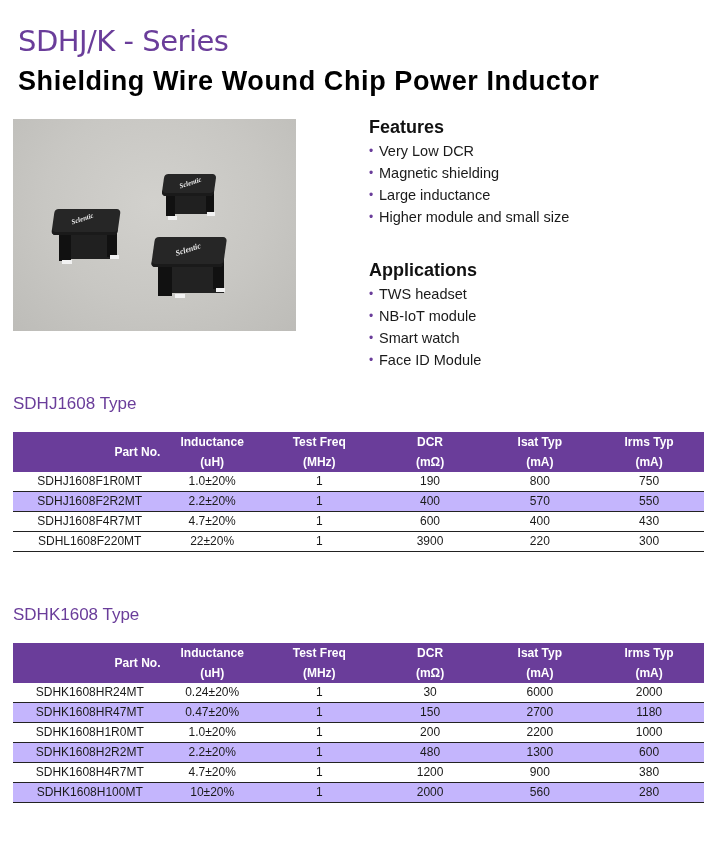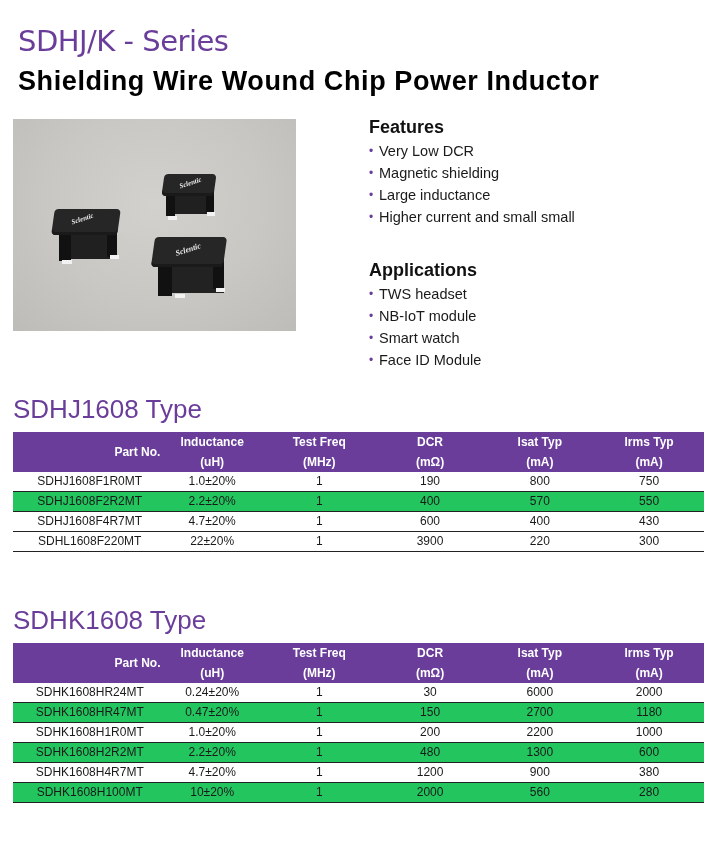--- a/index.html
+++ b/index.html
@@ -11,27 +11,27 @@
   .chip .top { position:absolute; left:0; top:0; background:#262626; border-radius:4px; box-shadow: inset 0 -3px 0 #1a1a1a; }
   .chip .body { position:absolute; background:#1c1c1c; }
   .chip .pad { position:absolute; background:#f2f2f2; height:4px; }
   .chip .logo { position:absolute; color:#e8e8e8; font-family:"Liberation Serif", serif; font-style:italic; font-weight:bold; font-size:7px; transform:rotate(-18deg); white-space:nowrap; }
   .features { position:absolute; left:369px; top:117px; }
   .section-h { font-family:"Liberation Sans", sans-serif; font-weight:bold; font-size:18px; color:#111; margin:0 0 2px 0; }
   ul.bullets { list-style:none; margin:0; padding:0; }
   ul.bullets li { font-size:14.5px; line-height:22px; color:#1a1a1a; position:relative; padding-left:10px; }
   ul.bullets li::before { content:"•"; position:absolute; left:0; top:0; color:#6a3d9a; font-size:12px; }
   .applications { position:absolute; left:369px; top:260px; }
-  .type-title { position:absolute; left:13px; font-family:"Liberation Sans", sans-serif; font-size:26px; color:#6a3d9a; margin:0; font-weight:normal; }
+  .type-title { position:absolute; left:13px; font-family:"Liberation Sans", sans-serif; font-size:17px; color:#6a3d9a; margin:0; font-weight:normal; }
   table.spec { position:absolute; left:13px; width:691px; border-collapse:collapse; font-size:12px; }
   table.spec th { background:#6a3d9a; color:#ffffff; font-weight:bold; font-size:12px; text-align:center; padding:0; line-height:20px; }
   table.spec th.partno { text-align:right; padding-left:6px; }
   table.spec td { text-align:center; height:19px; line-height:19px; padding:0; border-bottom:1.5px solid #222; color:#1a1a1a; }
   table.spec td.partno { text-align:center; padding-left:6px; }
-  table.spec tr.alt td { background:#22c55e; }
+  table.spec tr.alt td { background:#c4b5fd; }
   .c1 { width:142px; } .c2 { width:104px; } .c3 { width:112px; } .c4 { width:112px; } .c5 { width:110px; } .c6 { width:111px; }
 </style>
 </head>
 <body>
 
 <h1 class="series-title">SDHJ/K - Series</h1>
 <h2 class="main-title">Shielding Wire Wound Chip Power Inductor</h2>
 
 <div class="photo" title="Three black shielded wire wound chip power inductors on grey background">
 
@@ -65,21 +65,21 @@
     <div class="logo" style="left:22px; top:8px; font-size:8px;">Sclentic</div>
   </div>
 </div>
 
 <div class="features">
   <h3 class="section-h">Features</h3>
   <ul class="bullets">
     <li>Very Low DCR</li>
     <li>Magnetic shielding</li>
     <li>Large inductance</li>
-    <li>Higher current and small small</li>
+    <li>Higher module and small size</li>
   </ul>
 </div>
 
 <div class="applications">
   <h3 class="section-h">Applications</h3>
   <ul class="bullets">
     <li>TWS headset</li>
     <li>NB-IoT module</li>
     <li>Smart watch</li>
     <li>Face ID Module</li>

